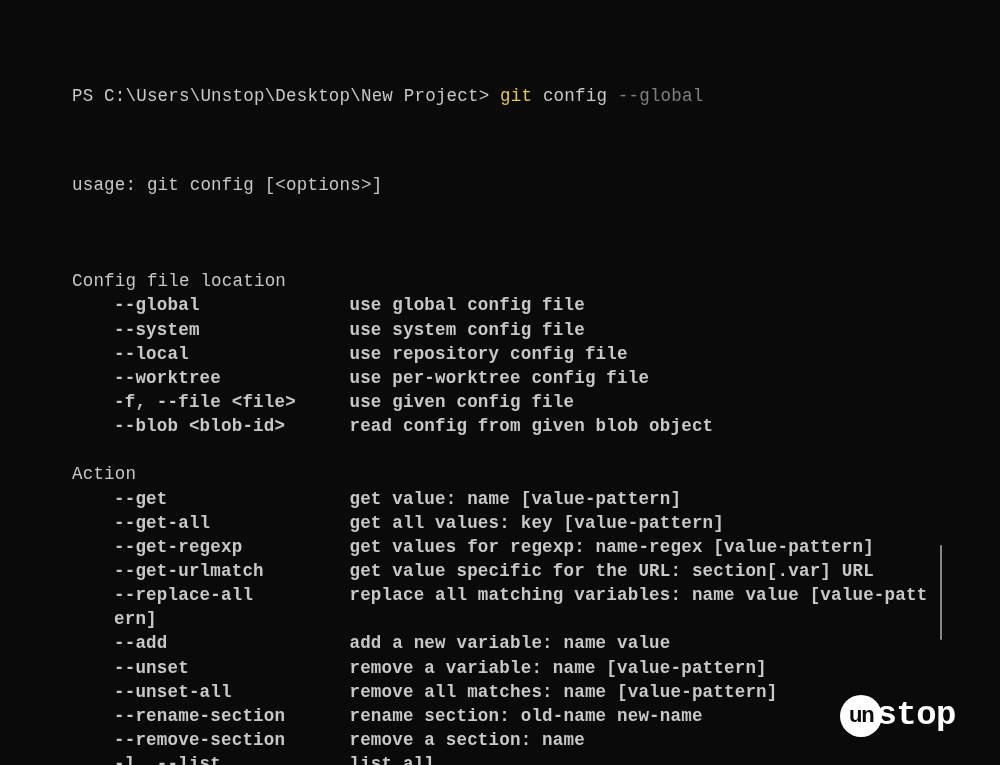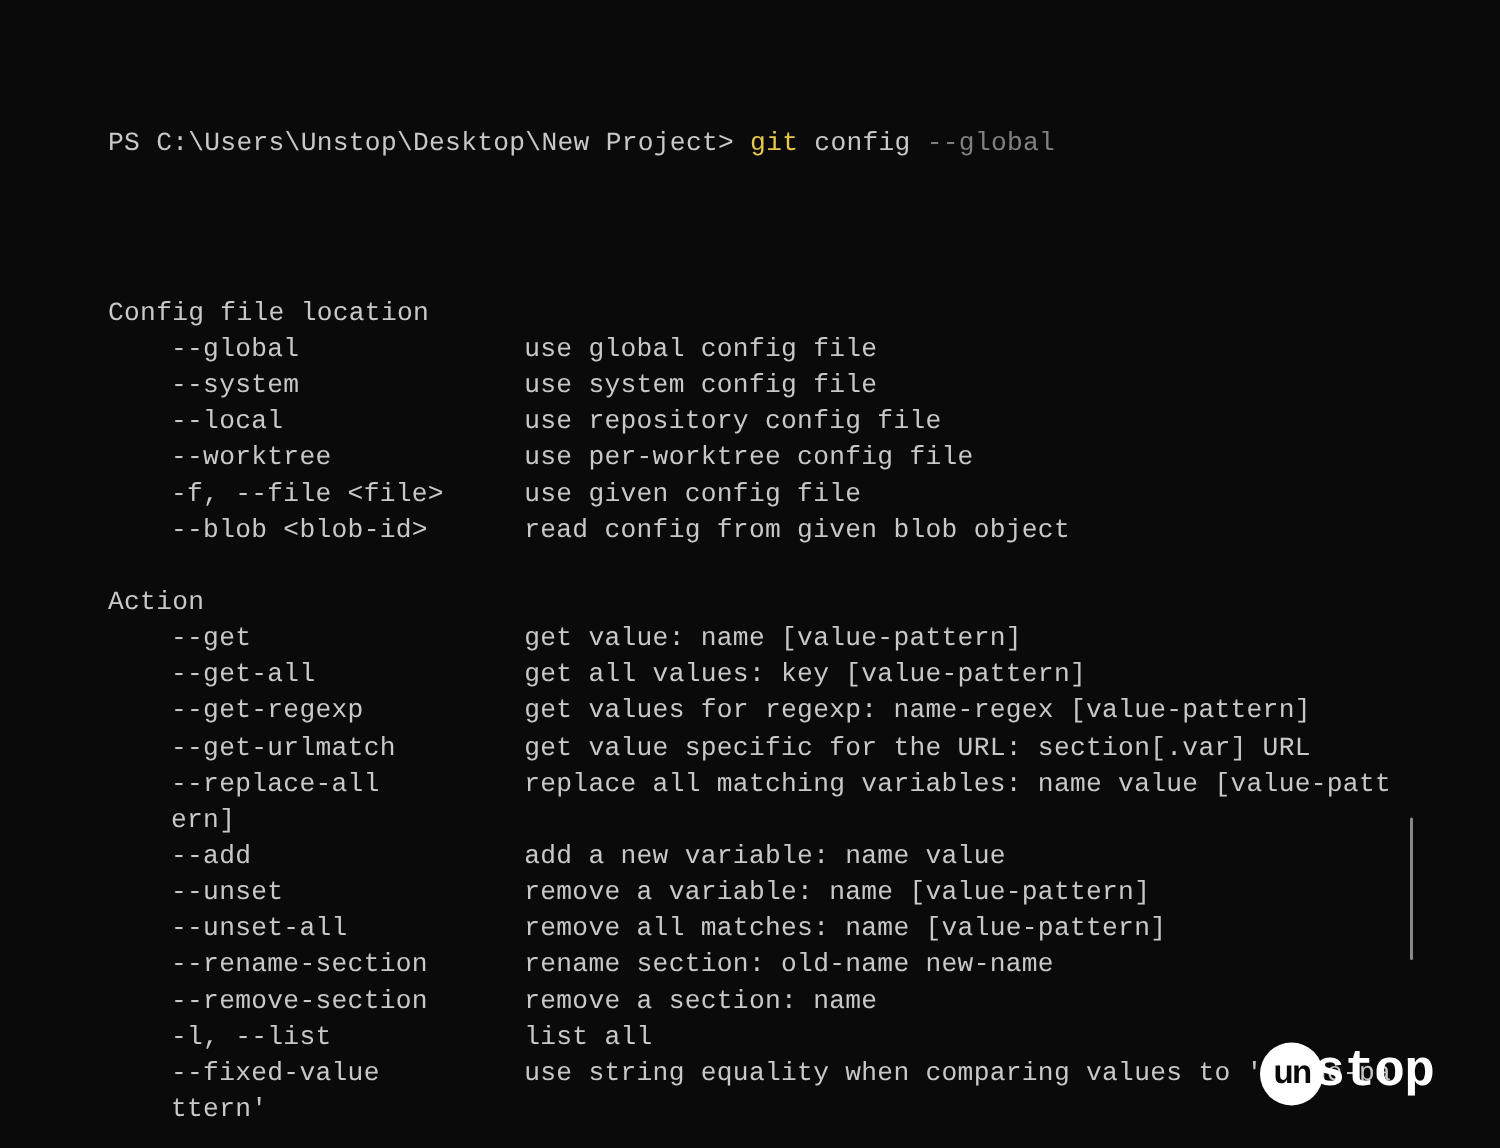--- a/index.html
+++ b/index.html
@@ -34,20 +34,21 @@
       color: #808080;
     }
     .section {
       margin-top: 1.38em;
     }
     .opt-line {
       display: block;
     }
     .indent {
       padding-left: 4ch;
+      font-weight: bold;
     }
     .scrollbar {
       position: absolute;
       right: 58px;
       top: 545px;
       width: 2px;
       height: 95px;
       background: #888;
       border-radius: 1px;
     }
@@ -81,20 +82,21 @@
       font-weight: 600;
       letter-spacing: -0.5px;
       font-family: Liberation Mono, monospace;
     }
   </style>
 </head>
 <body>
 
 <div class="terminal">
   <div class="prompt-line"><span>PS C:\Users\Unstop\Desktop\New Project&gt; </span><span class="cmd-yellow">git</span><span> config </span><span class="cmd-gray">--global</span></div>
+  <div>usage: git config [&lt;options&gt;]</div>
   <div id="sections"><div class="section"><div>Config file location</div><div class="opt-line indent"><span>--global              </span><span>use global config file</span></div><div class="opt-line indent"><span>--system              </span><span>use system config file</span></div><div class="opt-line indent"><span>--local               </span><span>use repository config file</span></div><div class="opt-line indent"><span>--worktree            </span><span>use per-worktree config file</span></div><div class="opt-line indent"><span>-f, --file &lt;file&gt;     </span><span>use given config file</span></div><div class="opt-line indent"><span>--blob &lt;blob-id&gt;      </span><span>read config from given blob object</span></div></div><div class="section"><div>Action</div><div class="opt-line indent"><span>--get                 </span><span>get value: name [value-pattern]</span></div><div class="opt-line indent"><span>--get-all             </span><span>get all values: key [value-pattern]</span></div><div class="opt-line indent"><span>--get-regexp          </span><span>get values for regexp: name-regex [value-pattern]</span></div><div class="opt-line indent"><span>--get-urlmatch        </span><span>get value specific for the URL: section[.var] URL</span></div><div class="opt-line indent"><span>--replace-all         </span><span>replace all matching variables: name value [value-pattern]</span></div><div class="opt-line indent"><span>--add                 </span><span>add a new variable: name value</span></div><div class="opt-line indent"><span>--unset               </span><span>remove a variable: name [value-pattern]</span></div><div class="opt-line indent"><span>--unset-all           </span><span>remove all matches: name [value-pattern]</span></div><div class="opt-line indent"><span>--rename-section      </span><span>rename section: old-name new-name</span></div><div class="opt-line indent"><span>--remove-section      </span><span>remove a section: name</span></div><div class="opt-line indent"><span>-l, --list            </span><span>list all</span></div><div class="opt-line indent"><span>--fixed-value         </span><span>use string equality when comparing values to 'value-pattern'</span></div></div></div>
 </div>
 
 <div class="scrollbar"></div>
 
 <div class="logo">
   <div class="logo-circle">un</div>
   <div class="logo-text">stop</div>
 </div>
 

